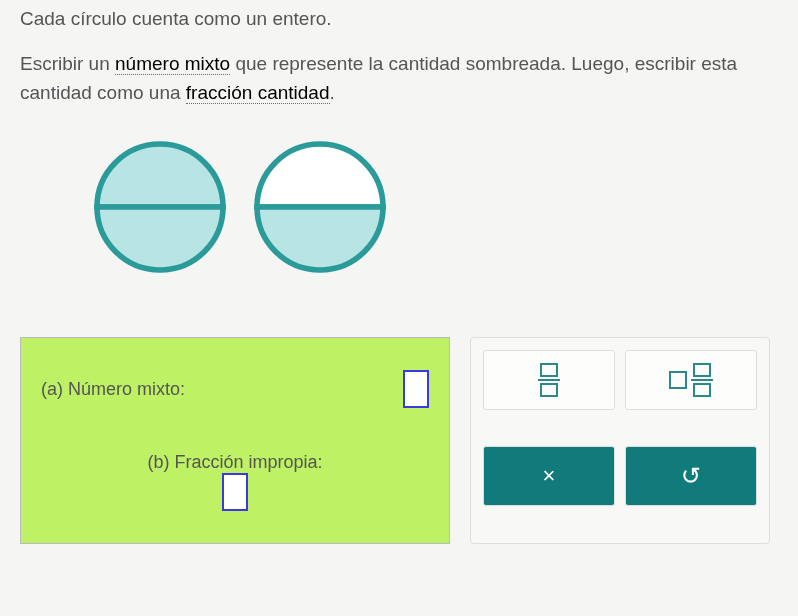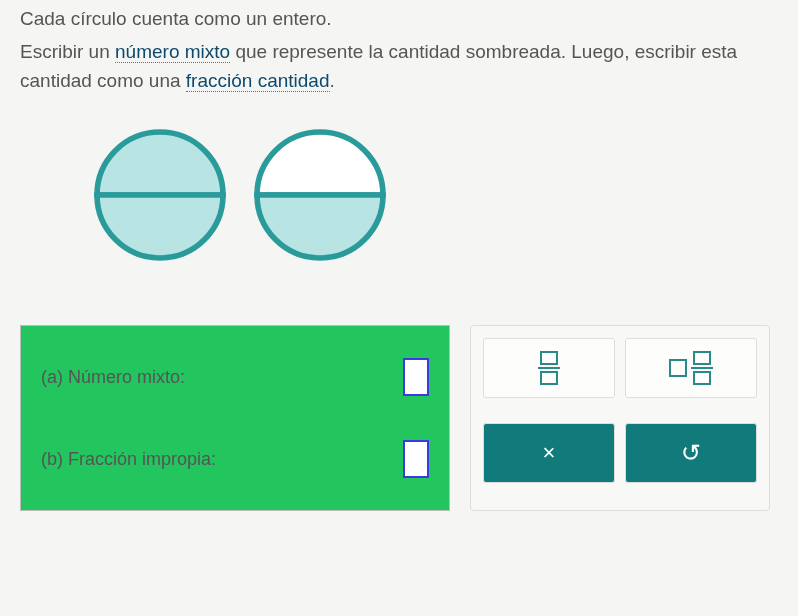--- a/index.html
+++ b/index.html
@@ -11,58 +11,59 @@
       font-family: Arial, Helvetica, sans-serif;
       background: #f5f5f3;
       color: #4a4a4a;
       padding: 8px 20px 20px 20px;
       width: 798px;
       height: 616px;
     }
     .intro-line {
       font-size: 19px;
       color: #555;
-      margin-bottom: 8px;
+      margin-bottom: 20px;
     }
     .instructions {
       font-size: 19px;
       color: #555;
       line-height: 1.5;
       margin-bottom: 30px;
     }
     .term-link {
-      color: #0c4a6e;
+      color: #000000;
       border-bottom: 1px dotted #4a7a7a;
       cursor: pointer;
     }
     .circles-row {
       display: flex;
       gap: 20px;
       margin-left: 70px;
       margin-bottom: 60px;
     }
     .answer-area {
       display: flex;
       gap: 20px;
       align-items: stretch;
     }
     .answer-box {
       border: 1px solid #bbb;
-      background: #22c55e;
+      background: #bef264;
       width: 430px;
       padding: 20px 20px;
     }
     .answer-row {
       display: flex;
       align-items: center;
       justify-content: space-between;
       padding: 12px 0;
     }
     .answer-row + .answer-row {
       margin-top: 20px;
+      flex-direction: column;
     }
     .answer-label {
       font-size: 18px;
       color: #555;
     }
     .answer-input {
       width: 26px;
       height: 38px;
       border: 2px solid #3a3ae0;
       background: #fff;

